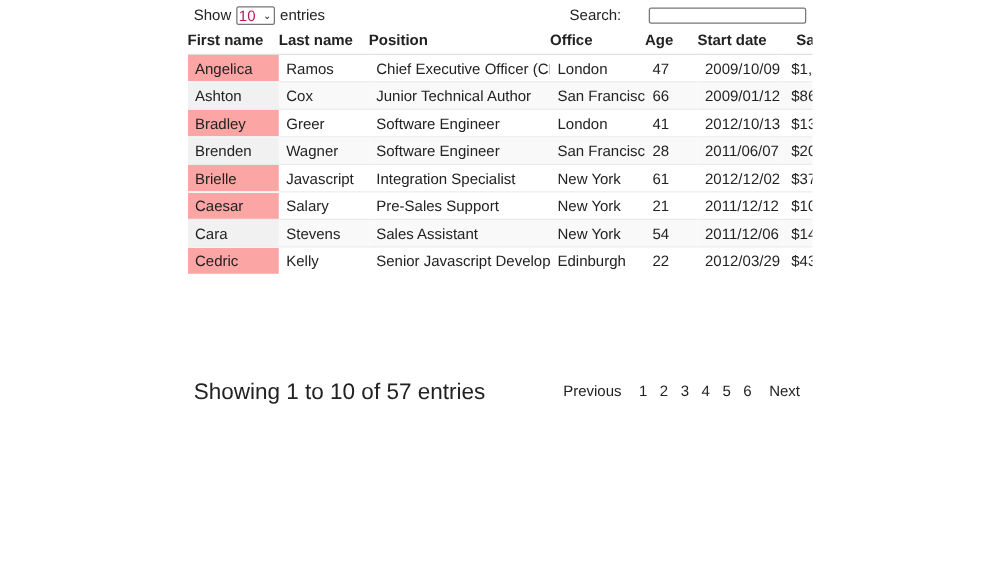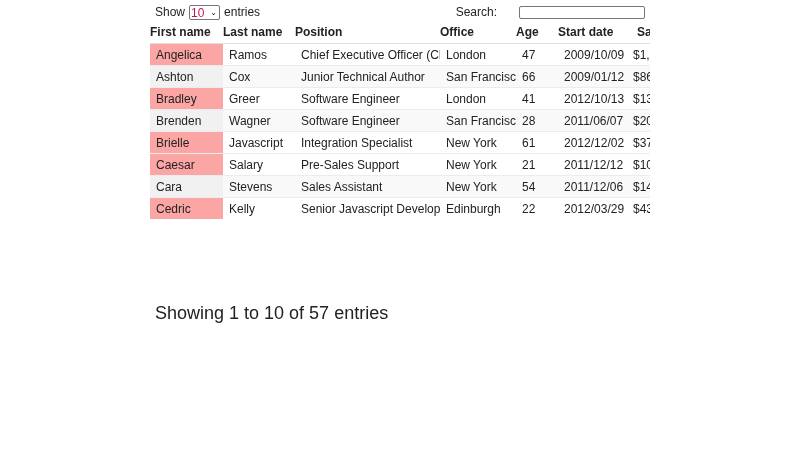--- a/index.html
+++ b/index.html
@@ -253,14 +253,24 @@
           <td>22</td>
           <td>2012/03/29</td>
           <td>$43</td>
         </tr>
       </tbody>
     </table>
   </div>
 
   <div class="info">Showing 1 to 10 of 57 entries</div>
 
+  <div class="paginate">
+    <span class="prev">Previous</span>
+    <span>1</span>
+    <span>2</span>
+    <span>3</span>
+    <span>4</span>
+    <span>5</span>
+    <span>6</span>
+    <span class="next">Next</span>
+  </div>
 
 </div>
 
 </body></html>

